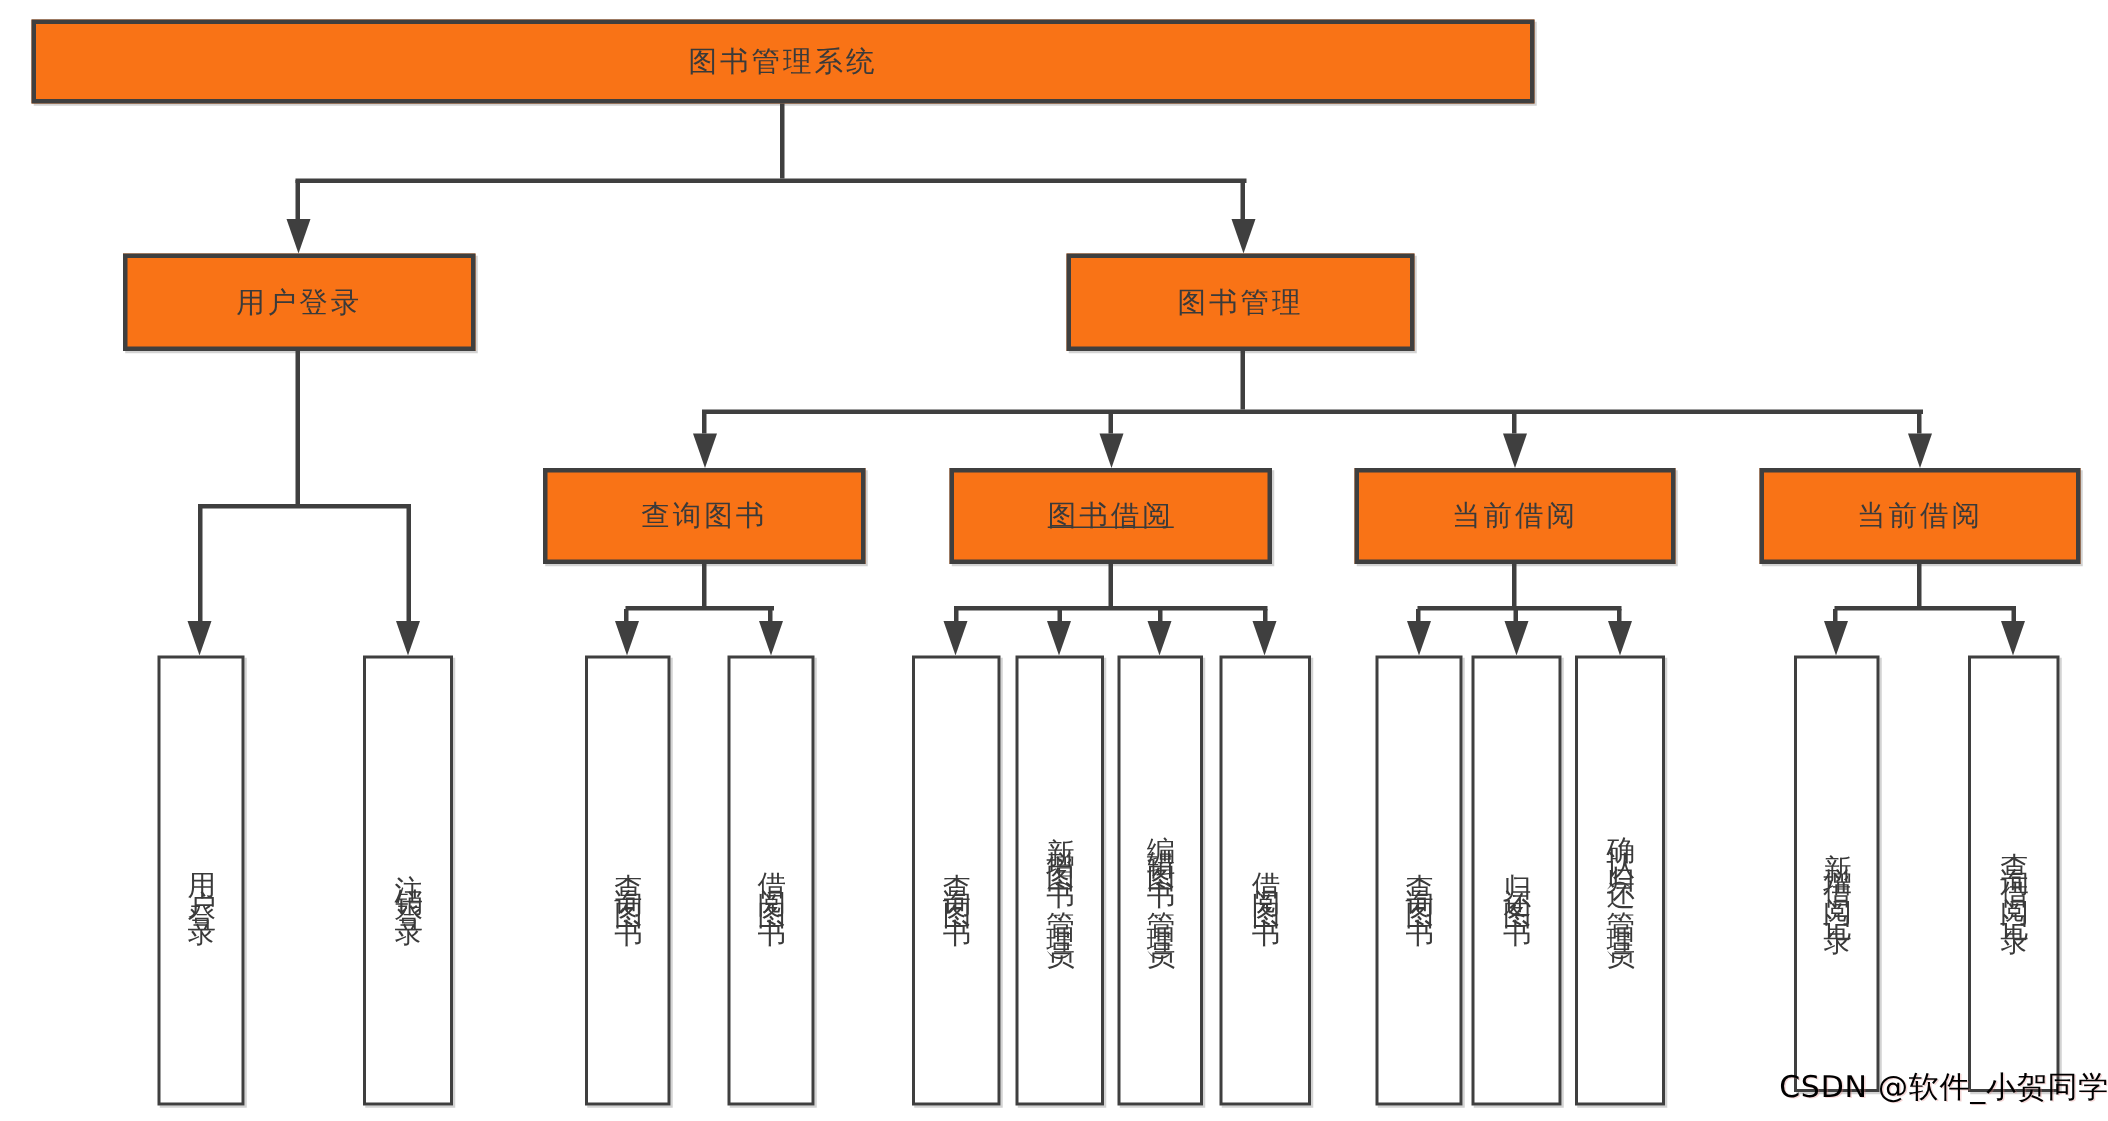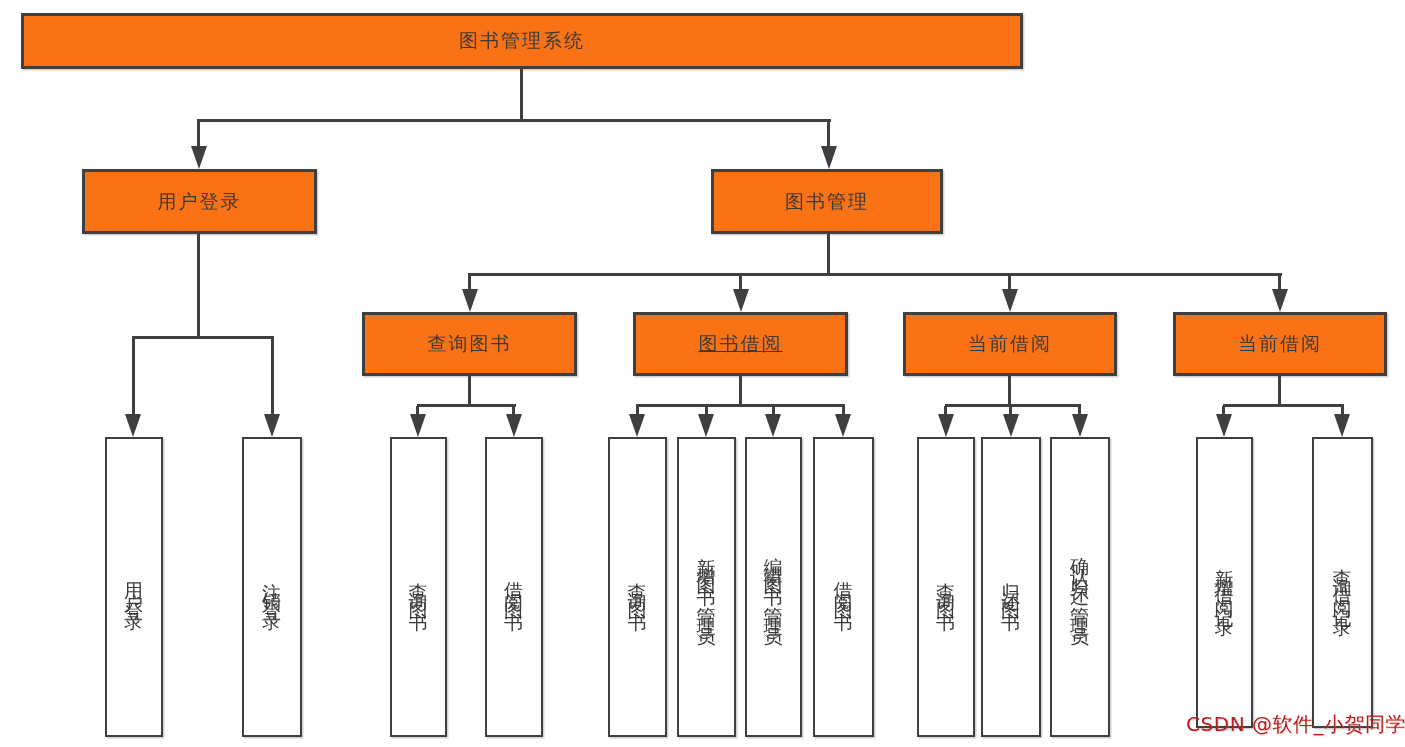--- a/index.html
+++ b/index.html
@@ -24,21 +24,21 @@
   }
   .v{position:absolute;width:3px;background:#3f3f3f;}
   .h{position:absolute;height:3px;background:#3f3f3f;}
   .ah{
     position:absolute;width:0;height:0;
     border-left:8px solid transparent;border-right:8px solid transparent;
     border-top:23px solid #3f3f3f;
   }
   #watermark{
     position:absolute;left:1180px;top:711px;width:226px;text-align:right;
-    font-size:20px;color:#b91c1c;letter-spacing:0.5px;white-space:nowrap;
+    font-size:20px;color:#000000;letter-spacing:0.5px;white-space:nowrap;
     text-shadow:1px 1px 0 rgba(225,130,130,0.30);
   }
 </style>
 </head>
 <body>
 
 <div id="canvas">
 
   <div class="box" style="left:21px;top:13px;width:1002px;height:56px;">
     <span class="lbl">图书管理系统</span>

